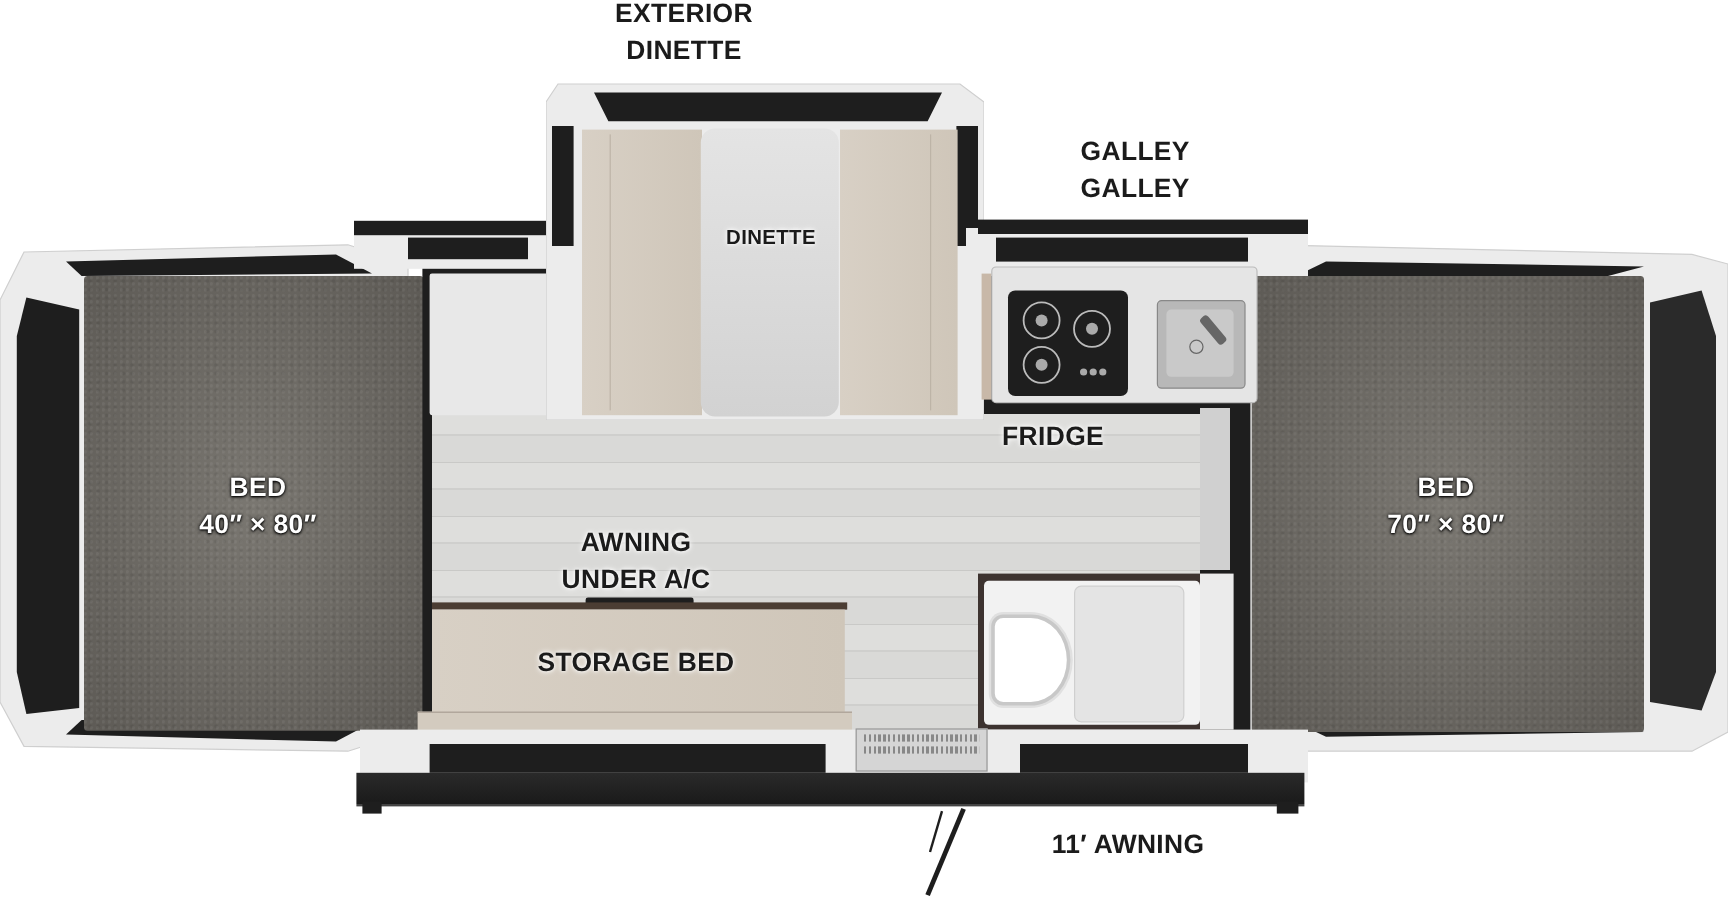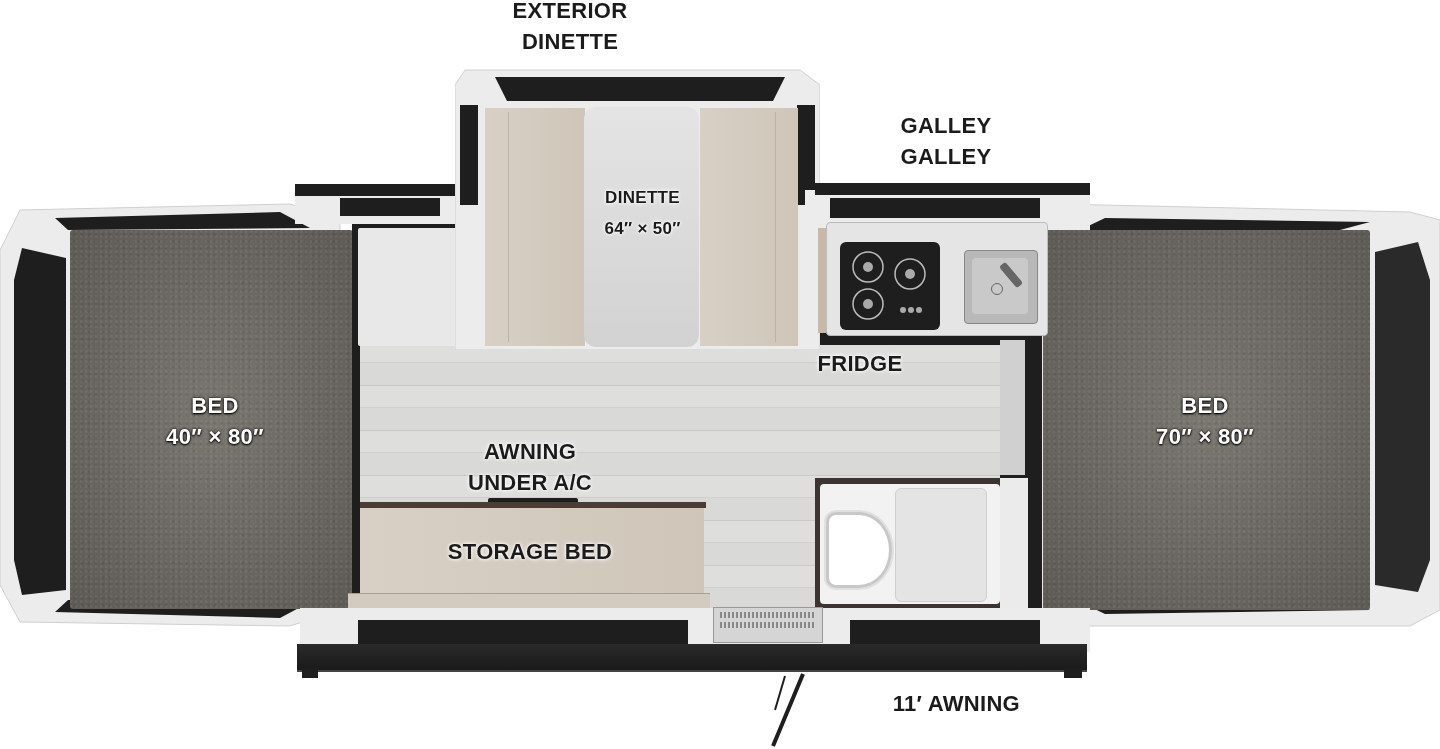--- a/index.html
+++ b/index.html
@@ -74,21 +74,20 @@
     <rect x="5" y="40" width="18" height="100" fill="#1e1e1e"></rect>
     <rect x="342" y="40" width="18" height="100" fill="#1e1e1e"></rect>
   </svg>
   <div class="abs cushion" style="left:485px;top:108px;width:100px;height:238px;"></div>
   <div class="abs cushion" style="left:700px;top:108px;width:98px;height:238px;"></div>
   <div class="abs" style="left:508px;top:112px;width:1px;height:230px;background:#bdb4a7;"></div>
   <div class="abs" style="left:775px;top:112px;width:1px;height:230px;background:#bdb4a7;"></div>
   <div class="abs" style="left:584px;top:107px;width:115px;height:240px;background:linear-gradient(180deg,#e4e4e4,#d2d2d2);border-radius:12px;"></div>
   <div class="label on-light" style="left:570px;top:182px;width:145px;font-size:17px;">
     <span class="line">DINETTE</span>
-    <span class="line">64″ × 50″</span>
   </div>
 
   <div class="abs shell" style="left:805px;top:190px;width:285px;height:40px;"></div>
   <div class="abs blk" style="left:815px;top:183px;width:275px;height:12px;"></div>
   <div class="abs blk" style="left:830px;top:198px;width:210px;height:20px;"></div>
   <div class="abs" style="left:826px;top:222px;width:220px;height:112px;background:#e5e5e5;border-radius:4px;border:1px solid #bbb;"></div>
   <div class="abs" style="left:840px;top:242px;width:100px;height:88px;background:#1e1e1e;border-radius:6px;">
     <svg width="100" height="88">
       <g fill="none" stroke="#bbb" stroke-width="1.5">
         <circle cx="28" cy="25" r="15"></circle>
@@ -104,21 +103,21 @@
           <circle cx="79" cy="68" r="3"></circle>
         </g>
     </svg>
   </div>
   <div class="abs" style="left:964px;top:250px;width:72px;height:72px;background:#b8b8b8;border-radius:4px;border:1px solid #888;">
     <div class="abs" style="left:7px;top:7px;width:56px;height:56px;background:#c9c9c9;border-radius:4px;"></div>
     <div class="abs" style="left:26px;top:32px;width:10px;height:10px;border:1.5px solid #666;border-radius:50%;"></div>
     <div class="abs" style="left:42px;top:10px;width:8px;height:28px;background:#666;transform:rotate(-40deg);border-radius:3px;"></div>
   </div>
   <div class="abs" style="left:818px;top:228px;width:8px;height:105px;background:#c8b8a8;"></div>
-  <div class="label on-light" style="left:800px;top:348px;width:120px;">FRIDGE</div>
+  <div class="label on-light" style="left:800px;top:348px;width:120px;text-align:right;">FRIDGE</div>
 
   <div class="label on-light" style="left:455px;top:436px;width:150px;">
     <span class="line">AWNING</span>
     <span class="line">UNDER A/C</span>
   </div>
   <div class="abs blk" style="left:488px;top:498px;width:90px;height:8px;border-radius:2px;"></div>
 
   <div class="abs" style="left:360px;top:502px;width:346px;height:6px;background:#4b3d33;"></div>
   <div class="abs cushion" style="left:360px;top:508px;width:344px;height:86px;"></div>
   <div class="abs" style="left:348px;top:593px;width:362px;height:20px;background:#d3cbbf;border-top:1px solid #a89f93;"></div>
@@ -140,14 +139,14 @@
 
   <div class="abs" style="left:297px;top:644px;width:790px;height:26px;background:linear-gradient(180deg,#2a2a2a,#1a1a1a);border-bottom:2px solid #444;"></div>
   <div class="abs blk" style="left:302px;top:668px;width:16px;height:10px;"></div>
   <div class="abs blk" style="left:1064px;top:668px;width:18px;height:10px;"></div>
 
   <svg class="abs" style="left:765px;top:670px" width="50" height="80">
     <line x1="38" y1="4" x2="8" y2="76" stroke="#1e1e1e" stroke-width="4"></line>
     <line x1="20" y1="6" x2="10" y2="40" stroke="#1e1e1e" stroke-width="2"></line>
   </svg>
 
-  <div class="label on-light" style="left:860px;top:688px;width:160px;text-align:right;">11′ AWNING</div>
+  <div class="label on-light" style="left:860px;top:688px;width:160px;">11′ AWNING</div>
 </div>
 
 </body></html>

